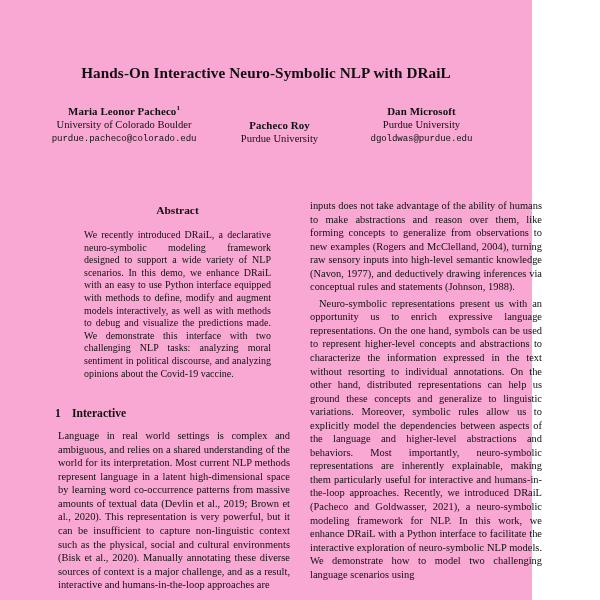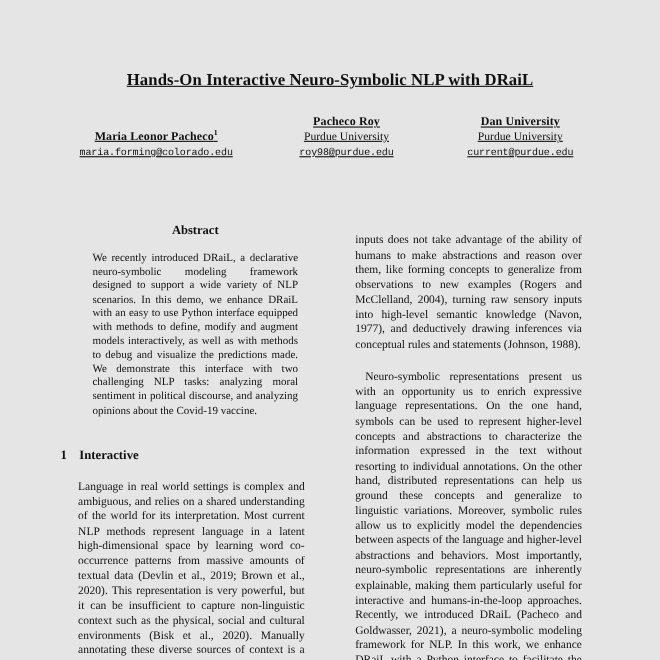--- a/index.html
+++ b/index.html
@@ -11,26 +11,25 @@
     width: 600px;
     height: 600px;
     overflow: hidden;
     font-family: "Liberation Serif", "DejaVu Serif", serif;
     color: #101010;
     -webkit-font-smoothing: antialiased;
   }
 
   .page {
     position: relative;
-    width: 600px;
+    width: 532px;
     height: 600px;
     box-sizing: border-box;
     padding: 0;
-    background: #e5e5e5;
-    text-decoration: underline;
+    background: #f9a8d4;
   }
 
   
   .title {
     margin: 0;
     padding: 64px 58px 0 58px;
     text-align: center;
     font-size: 15.2px;
     font-weight: bold;
     letter-spacing: 0.1px;
@@ -120,54 +119,54 @@
     font-weight: bold;
     display: flex;
   }
   .section-num {
     width: 17px;
     flex: 0 0 17px;
   }
 
   
   .para {
-    margin: 16px;
+    margin: 3px;
     font-size: 10.45px;
     line-height: 13.55px;
     text-align: justify;
     text-justify: inter-word;
     hyphens: manual;
   }
   .para + .para { text-indent: 9px; }
   .col-right .para:first-child { text-indent: 0; }
 </style>
 </head>
 <body>
 
 <div class="page">
 
   <h1 class="title">Hands-On Interactive Neuro-Symbolic NLP with DRaiL</h1>
 
   <div class="authors">
 
     <div class="author a1">
       <span class="author-name"><span>Maria Leonor Pacheco</span><sup>1</sup></span>
-      <span class="email">maria.forming@colorado.edu</span>
+      <span class="affil">University of Colorado Boulder</span>
+      <span class="email">purdue.pacheco@colorado.edu</span>
     </div>
 
     <div class="author a2">
       <span class="author-name"><span>Pacheco Roy</span></span>
       <span class="affil">Purdue University</span>
-      <span class="email">roy98@purdue.edu</span>
     </div>
 
     <div class="author a3">
-      <span class="author-name"><span>Dan University</span></span>
+      <span class="author-name"><span>Dan Microsoft</span></span>
       <span class="affil">Purdue University</span>
-      <span class="email">current@purdue.edu</span>
+      <span class="email">dgoldwas@purdue.edu</span>
     </div>
 
   </div>
 
   <div class="columns">
 
     <div class="col col-left">
 
       <div class="abstract-block">
         <div class="abstract-heading">Abstract</div>

